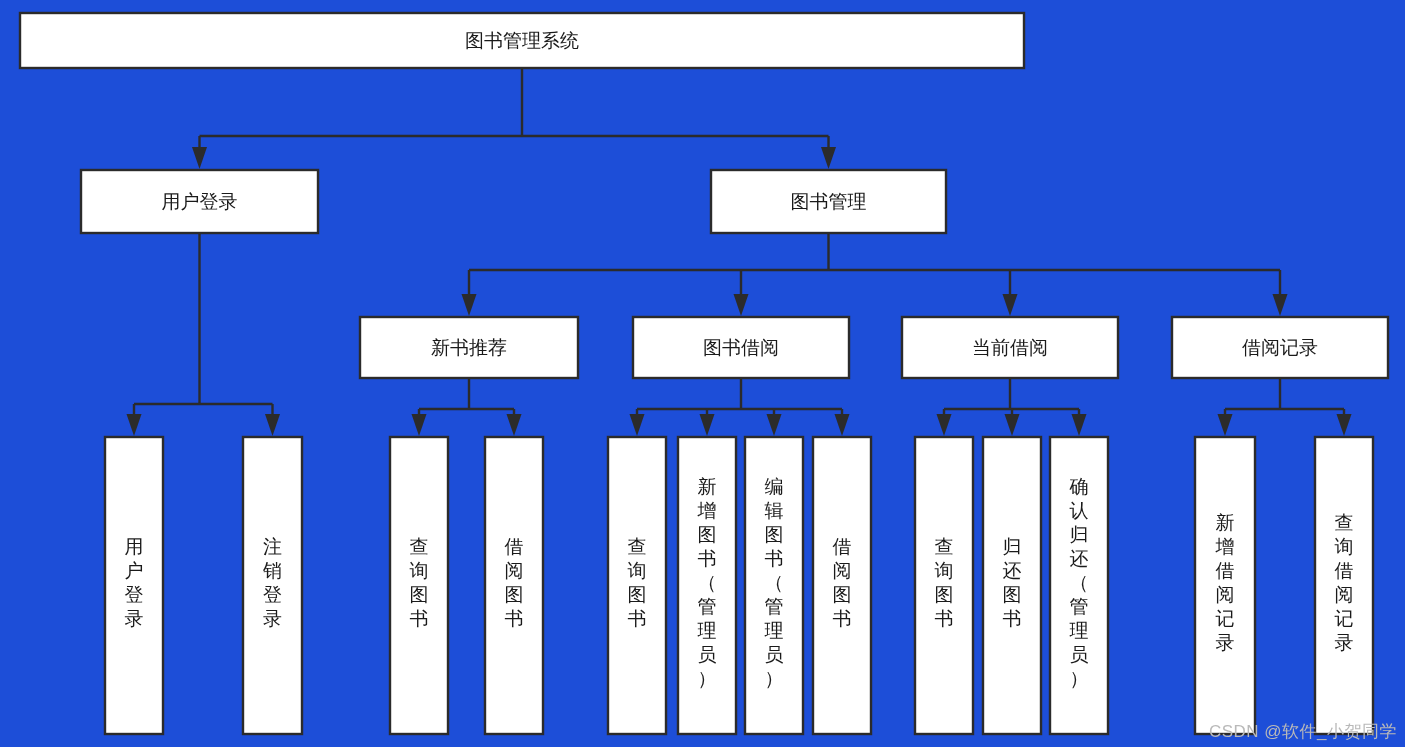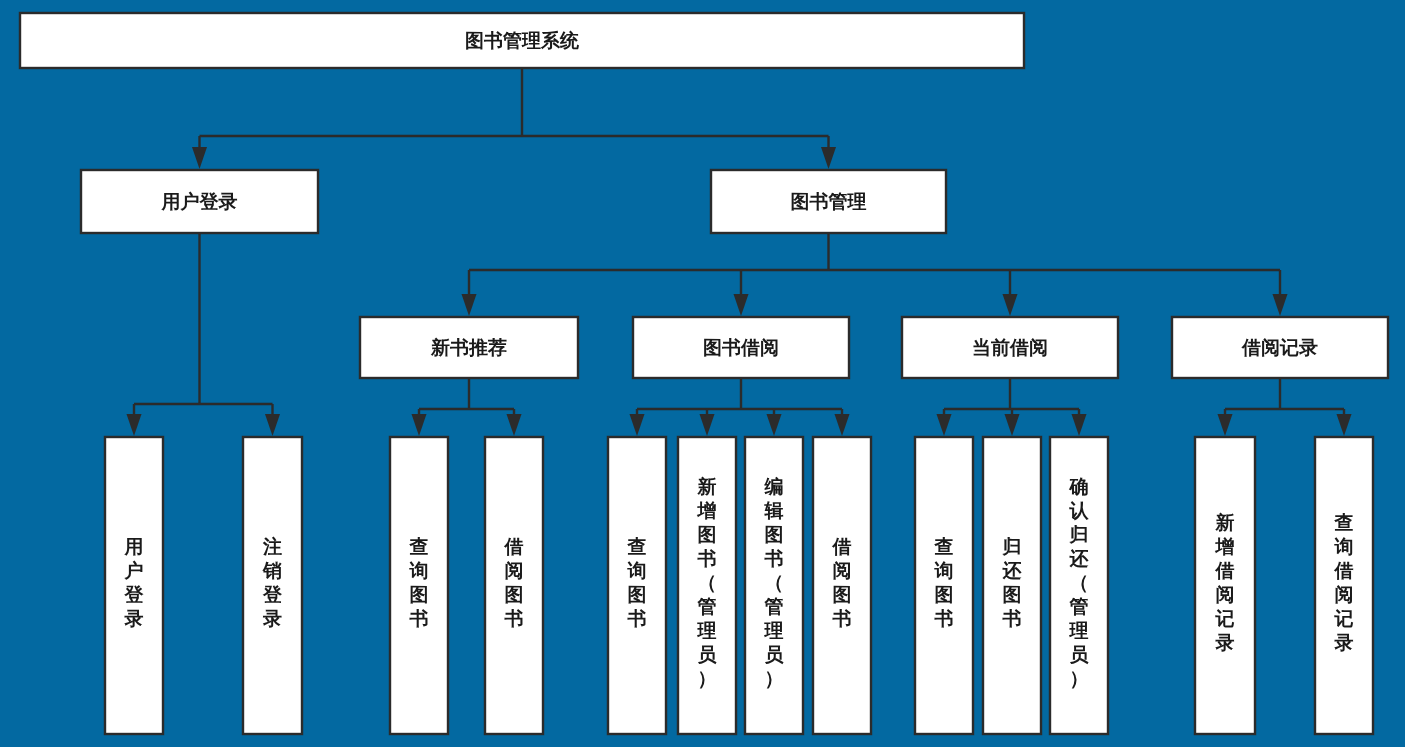--- a/index.html
+++ b/index.html
@@ -1,21 +1,21 @@
 <!DOCTYPE html>
 <html><head>
 <meta charset="utf-8">
 <title>图书管理系统 功能结构图</title>
 <style>
   html,body{margin:0;padding:0;background:#ffffff;}
   body{
     font-family:"Liberation Sans","DejaVu Sans",sans-serif;
     width:1405px;height:747px;overflow:hidden;position:relative;
   }
-  #diagram-root{position:relative;width:1405px;height:747px;background:#0369a1;font-weight:bold;}
+  #diagram-root{position:relative;width:1405px;height:747px;background:#1d4ed8;}
   svg#diagram-svg{position:absolute;left:0;top:0;width:1405px;height:747px;display:block;}
   .node-box{fill:#ffffff;stroke:#2b2b2b;stroke-width:2.4;}
   .edge-line{stroke:#2b2b2b;stroke-width:2.4;fill:none;stroke-linecap:butt;}
   .arrow-head{fill:#2b2b2b;stroke:none;}
   .node-label-h{
     font-family:"Liberation Sans","DejaVu Sans",sans-serif;
     font-size:19px;fill:#1a1a1a;text-anchor:middle;dominant-baseline:middle;
   }
   .node-label-v{
     font-family:"Liberation Sans","DejaVu Sans",sans-serif;
@@ -163,13 +163,14 @@
         <g>
           <rect class="node-box" x="1195" y="437" width="60" height="297"></rect>
           <text class="node-label-v" x="1225" y="528.5"><tspan x="1225" dy="0">新</tspan><tspan x="1225" dy="24">增</tspan><tspan x="1225" dy="24">借</tspan><tspan x="1225" dy="24">阅</tspan><tspan x="1225" dy="24">记</tspan><tspan x="1225" dy="24">录</tspan></text>
         </g>
         <g>
           <rect class="node-box" x="1315" y="437" width="58" height="297"></rect>
           <text class="node-label-v" x="1344" y="528.5"><tspan x="1344" dy="0">查</tspan><tspan x="1344" dy="24">询</tspan><tspan x="1344" dy="24">借</tspan><tspan x="1344" dy="24">阅</tspan><tspan x="1344" dy="24">记</tspan><tspan x="1344" dy="24">录</tspan></text>
         </g>
       </g>
   </svg>
+  <div class="watermark">CSDN @软件_小贺同学</div>
 </div>
 
 </body></html>

